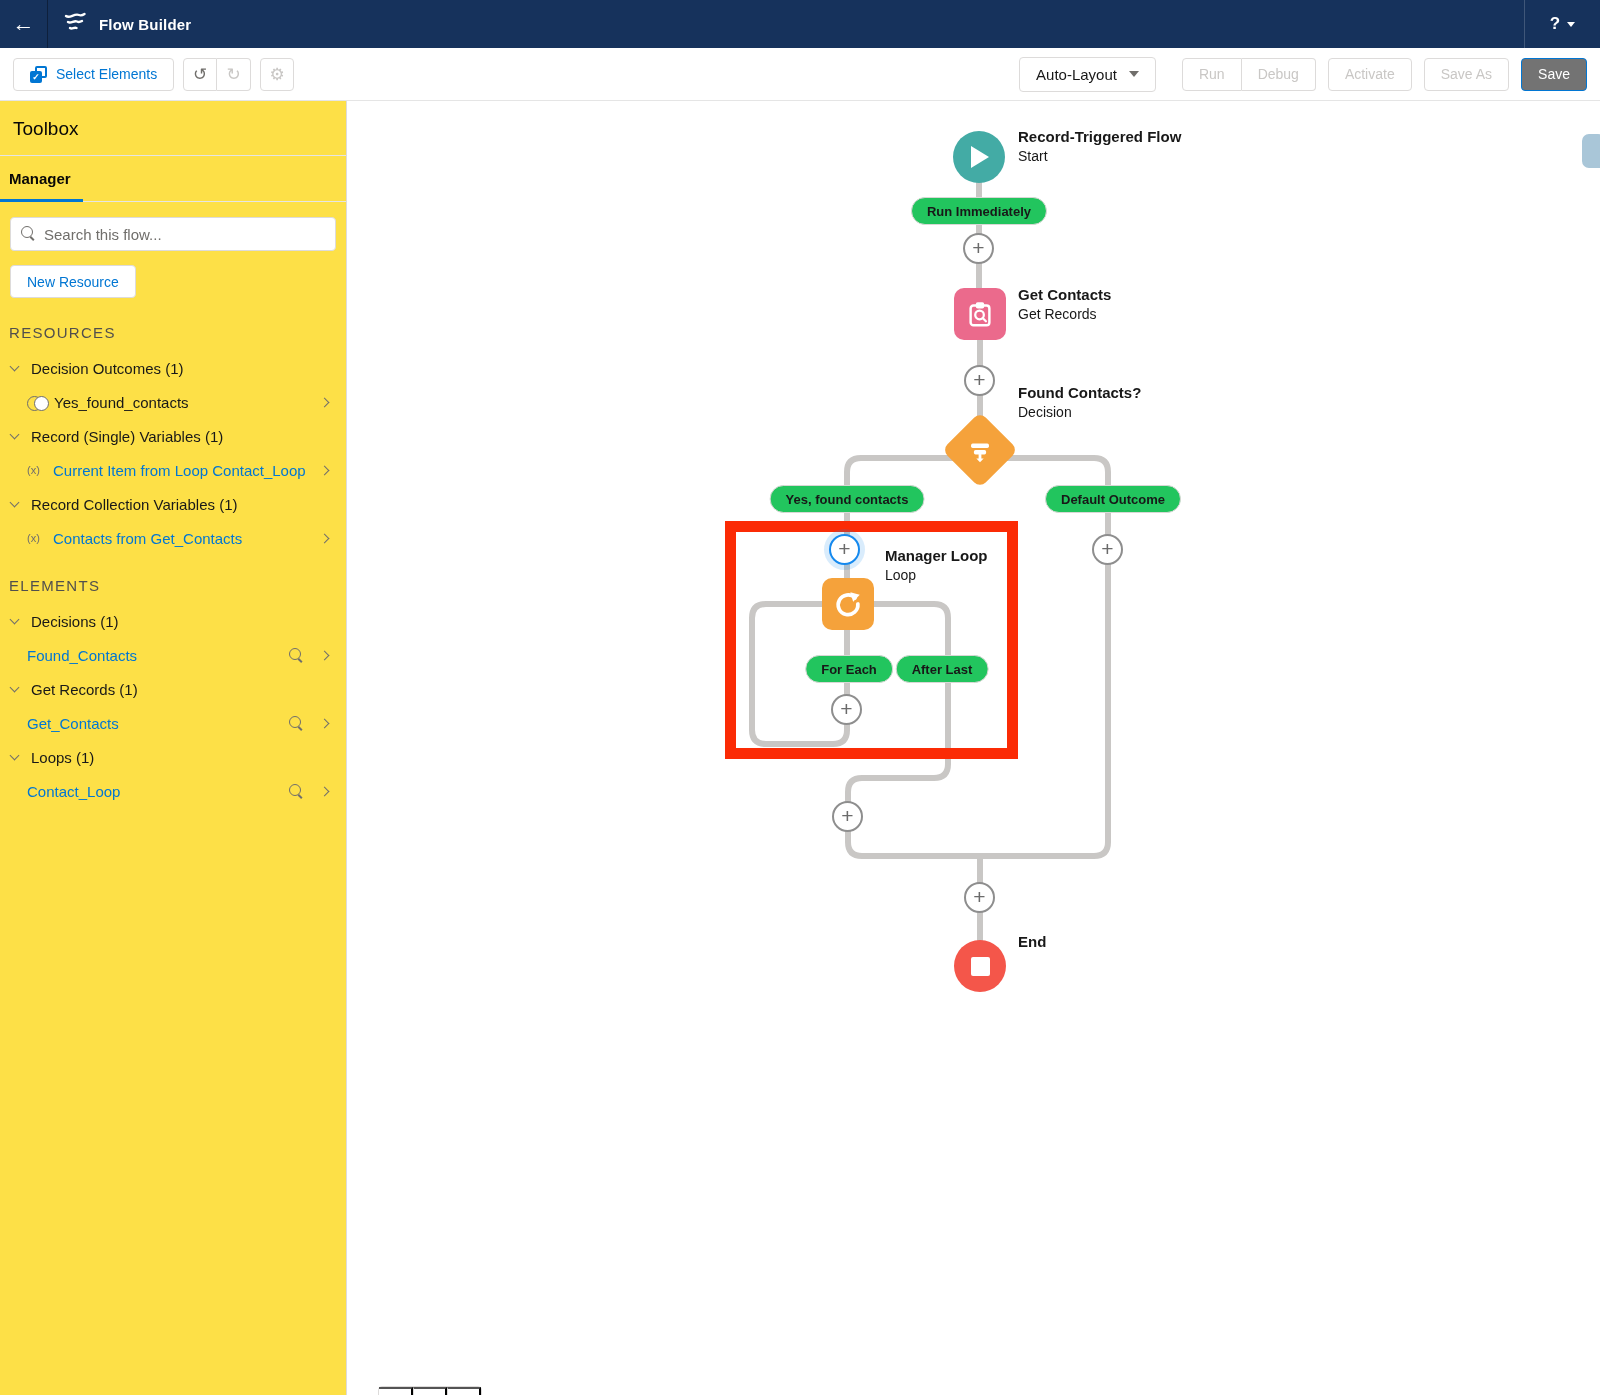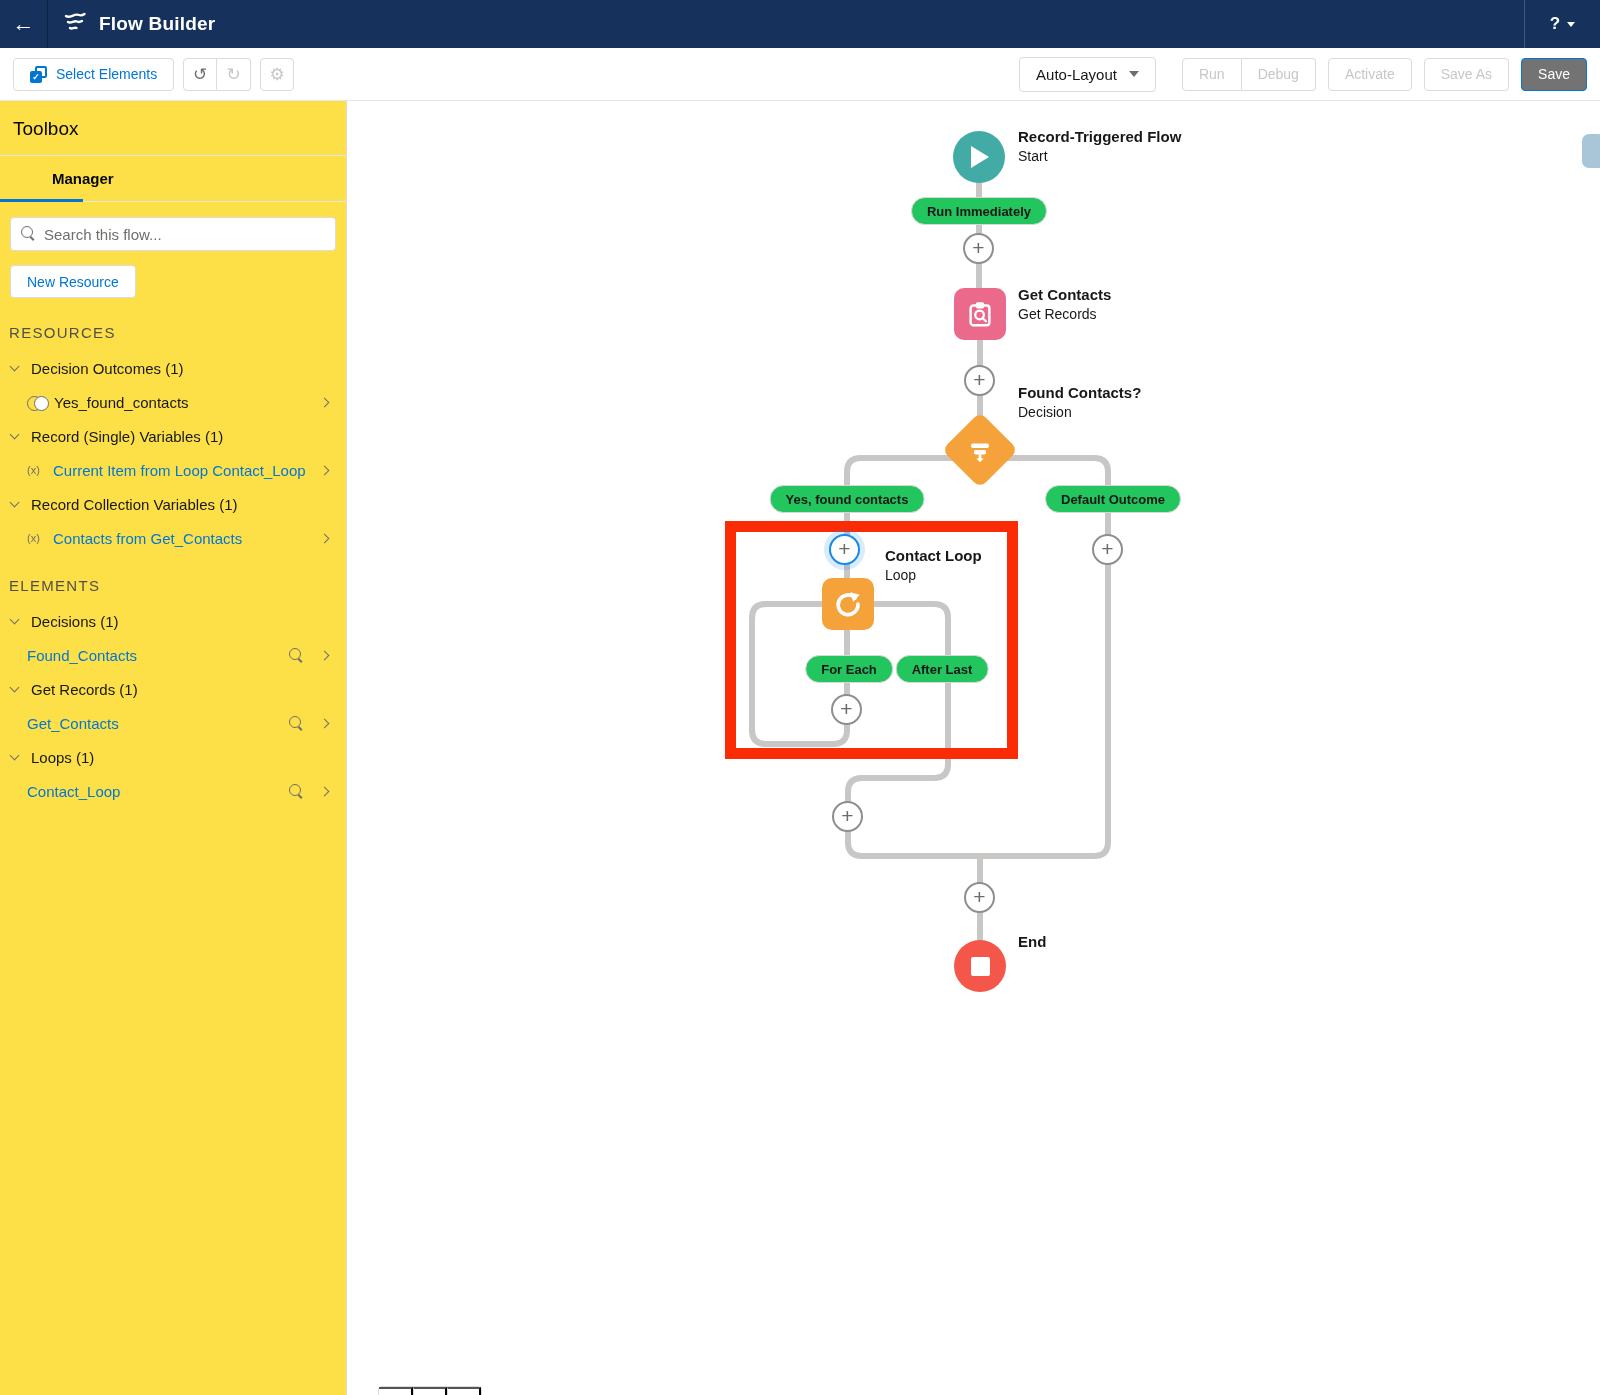--- a/index.html
+++ b/index.html
@@ -5,21 +5,21 @@
   * { box-sizing: border-box; margin: 0; padding: 0; }
   html,body { width:1600px; height:1395px; overflow:hidden; background:#fff;
     font-family:"Liberation Sans", sans-serif; }
 
   
   .navbar { position:absolute; top:0; left:0; right:0; height:48px; background:#16325C;
     display:flex; align-items:center; color:#fff; z-index:10; }
   .nav-back { width:48px; height:48px; display:flex; align-items:center; justify-content:center;
     font-size:22px; color:#fff; border-right:1px solid rgba(0,0,0,.35); cursor:pointer; }
   .brand { display:flex; align-items:center; gap:11px; margin-left:15px; }
-  .brand-title { font-size:19px; font-weight:bold; letter-spacing:.2px; }
+  .brand-title { font-size:15px; font-weight:bold; letter-spacing:.2px; }
   .nav-right { position:absolute; right:0; top:0; height:48px; width:76px;
     border-left:1px solid rgba(255,255,255,.18); display:flex; align-items:center;
     justify-content:center; gap:7px; cursor:pointer; }
   .help-q { font-size:17px; font-weight:bold; }
   .caret-down-sm { width:0; height:0; border-left:4px solid transparent;
     border-right:4px solid transparent; border-top:5px solid #fff; }
 
   
   .toolbar { position:absolute; top:48px; left:0; right:0; height:53px; background:#fff;
     border-bottom:1px solid #E5E5E5; display:flex; align-items:center; padding:0 13px; z-index:9; }
@@ -43,21 +43,21 @@
     text-align:center; font-weight:bold; }
   .caret-down-grey { width:0; height:0; border-left:5px solid transparent;
     border-right:5px solid transparent; border-top:6px solid #706E6B; margin-left:12px; }
   .sp { flex:1; }
   .gap { width:12px; }
 
   
   .sidebar { position:absolute; top:101px; left:0; width:347px; bottom:0; background:#fde047;
     border-right:1px solid #DDDBDA; z-index:8; }
   .tb-title { font-size:19px; color:#080707; padding:17px 13px 15px; border-bottom:1px solid #E5E5E5; }
-  .tabs { position:relative; height:46px; border-bottom:1px solid #E5E5E5; display:flex; align-items:center;padding-left:43px; }
+  .tabs { position:relative; height:46px; border-bottom:1px solid #E5E5E5; display:flex; align-items:center; }
   .tab { font-size:15px; font-weight:bold; color:#080707; padding:0 9px; cursor:pointer; }
   .tab-underline { position:absolute; left:0; bottom:-1px; width:83px; height:3px; background:#0176D3; }
   .search-wrap { position:relative; margin:15px 10px 12px; }
   .search-wrap input { width:100%; height:34px; border:1px solid #DDDBDA; border-radius:4px;
     padding:0 10px 0 33px; font-size:15px; color:#080707; font-family:"Liberation Sans",sans-serif; outline:none; }
   .search-wrap input::placeholder { color:#706E6B; }
   .mag { position:absolute; display:inline-block; width:15px; height:15px; }
   .mag::before { content:""; position:absolute; left:0; top:0; width:10px; height:10px;
     border:1.6px solid #706E6B; border-radius:50%; }
   .mag::after { content:""; position:absolute; left:10px; top:10px; width:5px; height:1.6px;
@@ -330,21 +330,21 @@
   <div class="pill" style="left:765px; top:398px;">Default Outcome</div>
 
   <div class="plus blue" style="left:481px; top:433px;">
       <span>+</span>
     </div>
   <div class="plus" style="left:744px; top:433px;">
       <span>+</span>
     </div>
 
   <div class="node-label" style="left:537px; top:445px;">
-    <div class="t">Contact Loop</div>
+    <div class="t">Manager Loop</div>
     <div class="s">Loop</div>
   </div>
   <div class="node-ic sq52" style="left:474px; top:477px; background:#F5A23B;">
     <svg width="30" height="30" viewBox="0 0 32 32">
       <path d="M23.5,9.5 A10.5,10.5 0 1 0 26.5,16" stroke="#fff" stroke-width="4" fill="none" stroke-linecap="round"></path>
       <polygon points="18.5,3.5 28.5,6 21.5,13.5" fill="#fff"></polygon>
     </svg>
   </div>
   <div class="pill" style="left:501px; top:568px;">For Each</div>
   <div class="pill" style="left:594px; top:568px;">After Last</div>

